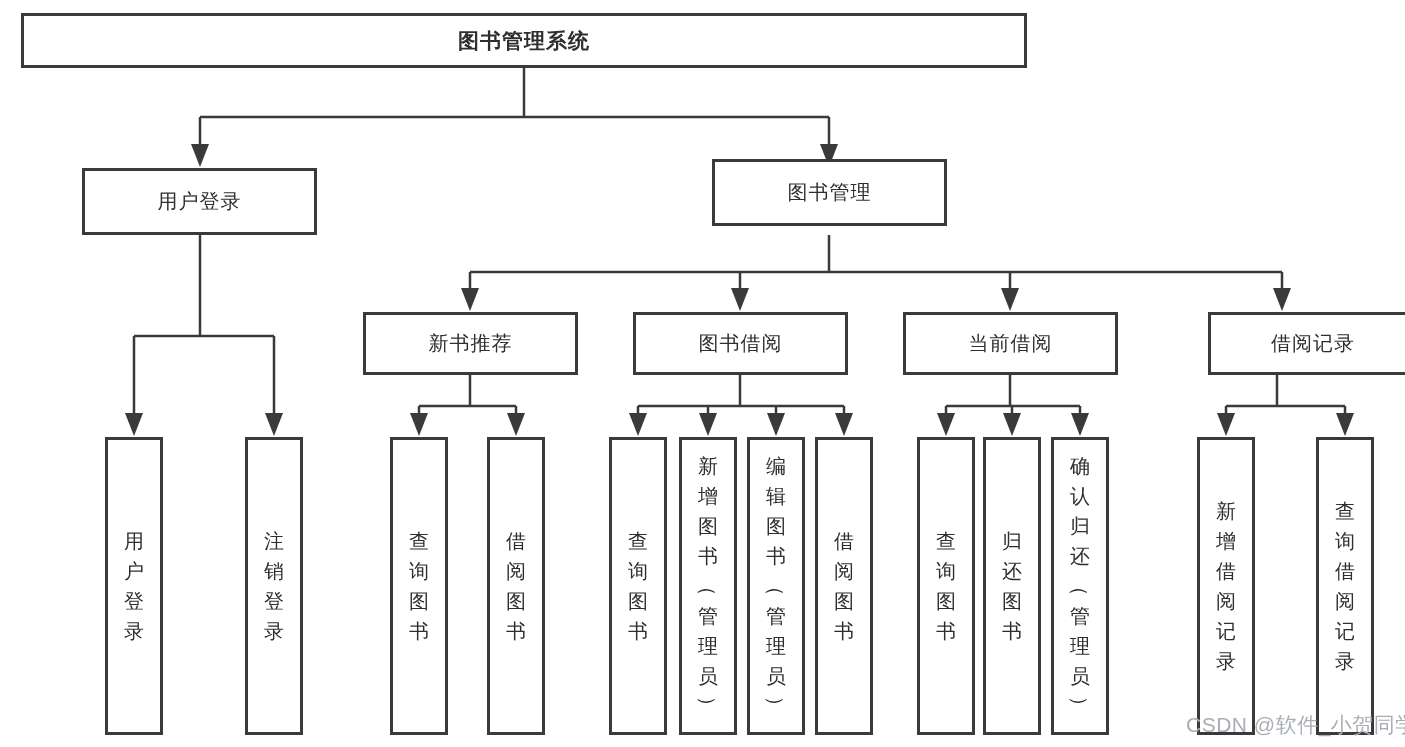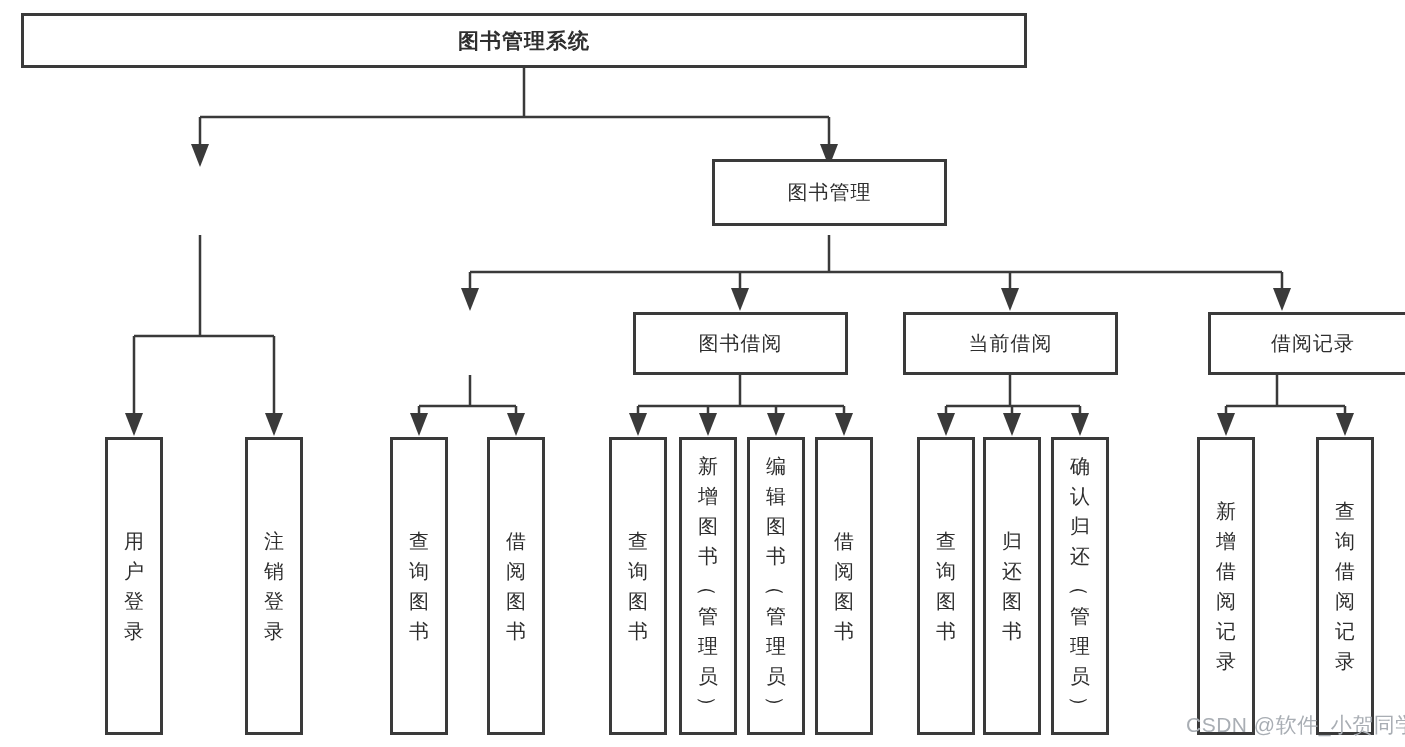--- a/index.html
+++ b/index.html
@@ -75,22 +75,24 @@
       <polygon points="937,413 955,413 946,436"></polygon>
       <polygon points="1003,413 1021,413 1012,436"></polygon>
       <polygon points="1071,413 1089,413 1080,436"></polygon>
       <polygon points="1217,413 1235,413 1226,436"></polygon>
       <polygon points="1336,413 1354,413 1345,436"></polygon>
     </g>
   </svg>
 
   <div class="node hbox root" style="left:21px;top:13px;width:1006px;height:55px">图书管理系统</div>
 
+  <div class="node hbox" style="left:82px;top:168px;width:235px;height:67px">用户登录</div>
   <div class="node hbox" style="left:712px;top:159px;width:235px;height:67px">图书管理</div>
 
+  <div class="node hbox" style="left:363px;top:312px;width:215px;height:63px">新书推荐</div>
   <div class="node hbox" style="left:633px;top:312px;width:215px;height:63px">图书借阅</div>
   <div class="node hbox" style="left:903px;top:312px;width:215px;height:63px">当前借阅</div>
   <div class="node hbox" style="left:1208px;top:312px;width:210px;height:63px">借阅记录</div>
 
   <div class="node vbox" style="left:105px">
       <span>用</span>
       <span>户</span>
       <span>登</span>
       <span>录</span>
     </div>

